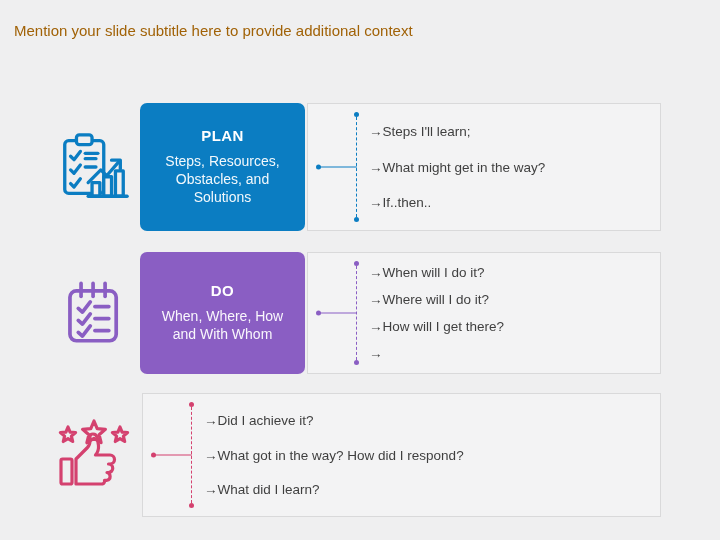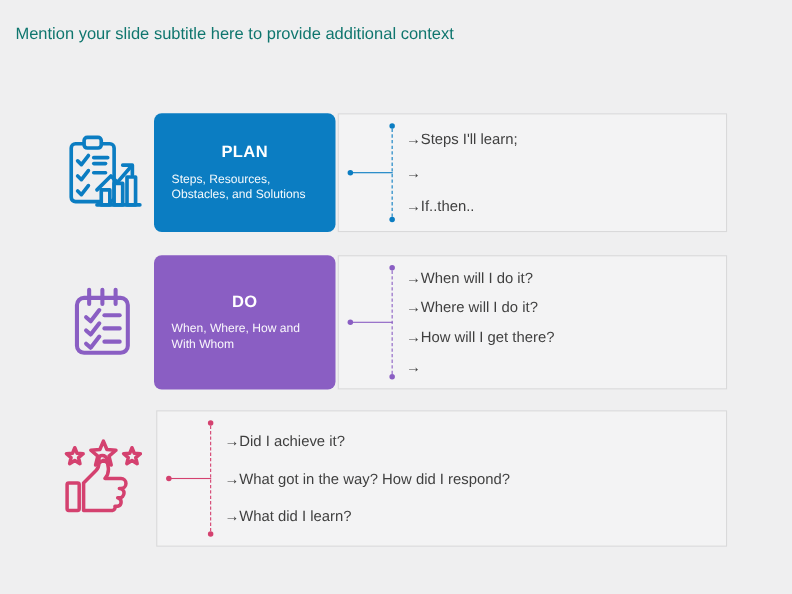--- a/index.html
+++ b/index.html
@@ -11,27 +11,27 @@
     overflow: hidden;
   }
 
   
   .header { position: absolute; top: 13px; left: 14px; width: 690px; }
   .title {
     font-size: 28px; font-weight: bold; color: #3d3d3d;
     letter-spacing: 0.2px; margin: 0;
   }
   .subtitle {
-    font-size: 15px; color: #0f766e; margin: 9px 0 12px 0;
+    font-size: 15px; color: #a16207; margin: 9px 0 12px 0;
   }
 
   
   .content { position: absolute; top: 103px; left: 48px; width: 613px; }
   .row { display: flex; }
-  .row-plan   { --accent: #0b7dc2; height: 108px; margin-bottom: 21px; }
+  .row-plan   { --accent: #0b7dc2; height: 128px; margin-bottom: 21px; }
   .row-do     { --accent: #8a5ec3; height: 122px; margin-bottom: 19px; }
   .row-review { --accent: #d4416f; height: 124px; }
 
   .icon-cell {
     width: 92px; flex: 0 0 92px;
     display: flex; align-items: center; justify-content: center;
     color: var(--accent);
   }
   .icon-cell svg { display: block; }
 
@@ -40,22 +40,22 @@
     background: var(--accent); border-radius: 7px;
     display: flex; flex-direction: column;
     justify-content: center; align-items: center;
     gap: 9px; padding: 0 16px;
   }
   .card-title {
     color: #ffffff; font-weight: bold; font-size: 15px;
     letter-spacing: 0.4px; text-align: center;
   }
   .card-desc {
-    color: rgba(255,255,255,0.95); font-size: 11px;
-    line-height: 1.28; 
+    color: rgba(255,255,255,0.95); font-size: 14px;
+    line-height: 1.28; text-align: center;
   }
 
   .panel {
     flex: 1; margin-left: 2px; position: relative; box-sizing: border-box;
     background: #f3f3f4; border: 1px solid #d9d9da;
   }
 
   
   .h-line {
     position: absolute; left: 11px; top: 50%; width: 38px; height: 0;
@@ -125,20 +125,21 @@
       <div class="v-dot-top"></div>
       <div class="v-line"></div>
       <div class="v-dot-bottom"></div>
       <div class="items">
         <div class="item">
             <span class="arrow">→</span>
             <span>Steps I'll learn;</span>
           </div>
         <div class="item">
             <span class="arrow">→</span>
+            <span>What might get in the way?</span>
           </div>
         <div class="item">
             <span class="arrow">→</span>
             <span>If..then..</span>
           </div>
       </div>
     </div>
   </div>
 
   <div class="row row-do">

